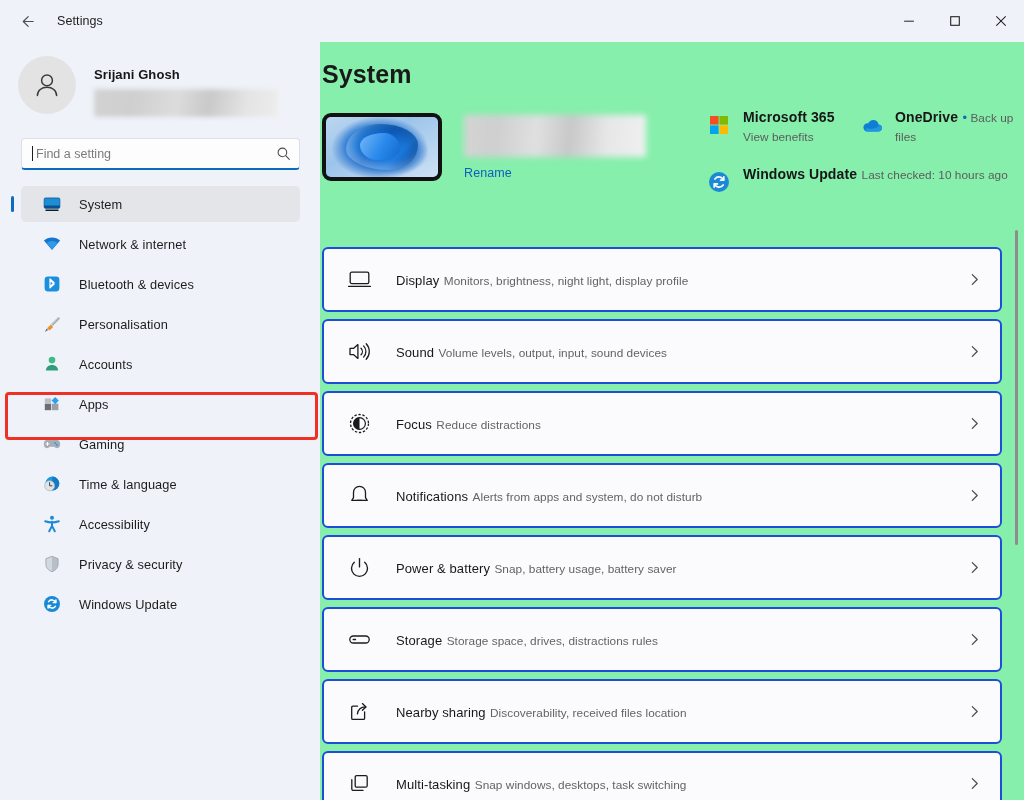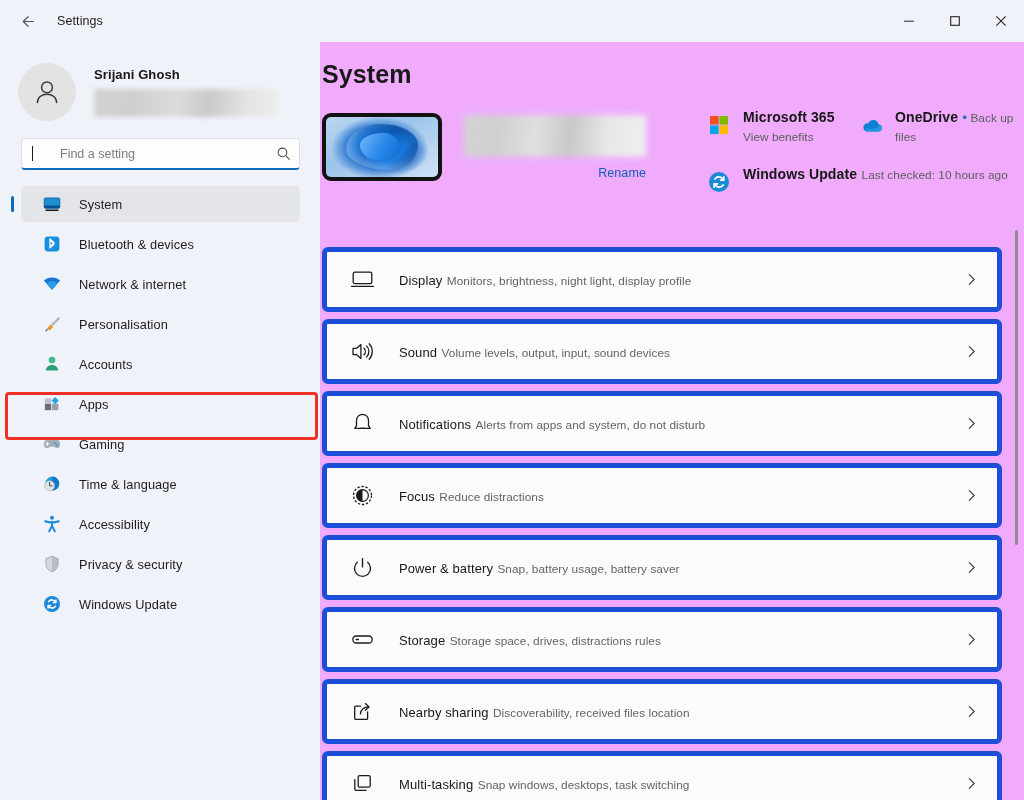--- a/index.html
+++ b/index.html
@@ -14,21 +14,21 @@
     font-family: "Liberation Sans", sans-serif;
     background: #eff3f9;
     color: #1b1b1b;
     -webkit-font-smoothing: antialiased;
   }
 
   #app {
     position: relative;
     width: 1024px;
     height: 800px;
-    background: #f0abfc;
+    background: #86efac;
     overflow: hidden;
   }
 
   
   .titlebar {
     position: absolute;
     top: 0; left: 0;
     width: 1024px;
     height: 42px;
     display: flex;
@@ -64,21 +64,20 @@
     position: absolute;
     top: 42px; left: 0;
     width: 320px;
     height: 758px;
     background: #eff3f9;
     overflow: hidden;
   }
 
   .profile {
     display: flex;
-    align-items: center;
     padding: 14px 0 0 18px;
     height: 86px;
   }
   .avatar {
     width: 58px; height: 58px;
     border-radius: 50%;
     background: #e3e3e3;
     display: flex; align-items: center; justify-content: center;
     flex: 0 0 auto;
   }
@@ -109,21 +108,20 @@
   }
   .search-box {
     height: 32px;
     background: #fdfdfd;
     border: 1px solid #dcdfe3;
     border-bottom: 2px solid #0f6cbd;
     border-radius: 4px;
     display: flex;
     align-items: center;
     padding: 0 8px 0 10px;
-    gap: 24px;
   }
   .caret {
     width: 1px;
     height: 15px;
     background: #1b1b1b;
     flex: 0 0 auto;
   }
   .search-input {
     flex: 1;
     border: none;
@@ -252,21 +250,20 @@
     height: 42px;
     background: linear-gradient(95deg,#d4d4d4 0%,#cfcfcf 18%,#e0e0e0 40%,#c8c8c8 58%,#e7e7e7 78%,#f0f0f0 100%);
     filter: blur(3px);
     border-radius: 1px;
   }
   .rename-link {
     margin-top: 9px;
     font-size: 12.5px;
     color: #0f5fbc;
     letter-spacing: .1px;
-    text-align: right;
   }
 
   
   .services {
     position: absolute;
     top: 66px;
     left: 386px;
     width: 316px;
   }
   .svc-row { display: flex; }
@@ -304,21 +301,21 @@
     position: absolute;
     top: 205px;
     left: 2px;
     width: 680px;
     height: 553px;
     overflow: hidden;
   }
   .card {
     height: 65px;
     background: #fbfbfd;
-    border: 5px solid #1d4ed8;
+    border: 2px solid #1d4ed8;
     border-radius: 6px;
     display: flex;
     align-items: center;
     padding: 0 18px 0 20px;
     margin-bottom: 7px;
   }
   .card-icon {
     width: 30px; height: 30px;
     flex: 0 0 auto;
     display: flex; align-items: center; justify-content: center;
@@ -434,35 +431,35 @@
             <path d="M2.2 11.6h15.6v1.3a1.3 1.3 0 0 1-1.3 1.3H3.5a1.3 1.3 0 0 1-1.3-1.3z" fill="#0c4f8e"></path>
             <path d="M4 16.3h12" stroke="#1a1a1a" stroke-width="1.4" stroke-linecap="round"></path>
           </svg>
         </span>
         <span class="nav-label">System</span>
       </div>
 
       <div class="nav-item">
         <span class="nav-icon">
           <svg width="20" height="20" viewBox="0 0 20 20">
+            <path d="M1.9 6.6C4.1 4.7 7 3.6 10 3.6s5.9 1.1 8.1 3l-8.1 9.3z" fill="#1675d1"></path>
+            <path d="M4.6 8.9C6.1 7.6 8 6.9 10 6.9s3.9.7 5.4 2L10 15.6z" fill="#2f9ae8"></path>
+          </svg>
+        </span>
+        <span class="nav-label">Network &amp; internet</span>
+      </div>
+
+      <div class="nav-item">
+        <span class="nav-icon">
+          <svg width="20" height="20" viewBox="0 0 20 20">
             <rect x="2.6" y="2.6" width="14.8" height="14.8" rx="3.4" fill="#1a8fe0"></rect>
             <path d="M8 6.1l4.1 3.9-4.1 3.9V4.9l4.1 3.9L8 12.7" fill="none" stroke="#fff" stroke-width="1.25" stroke-linejoin="round" stroke-linecap="round"></path>
           </svg>
         </span>
         <span class="nav-label">Bluetooth &amp; devices</span>
-      </div>
-
-      <div class="nav-item">
-        <span class="nav-icon">
-          <svg width="20" height="20" viewBox="0 0 20 20">
-            <path d="M1.9 6.6C4.1 4.7 7 3.6 10 3.6s5.9 1.1 8.1 3l-8.1 9.3z" fill="#1675d1"></path>
-            <path d="M4.6 8.9C6.1 7.6 8 6.9 10 6.9s3.9.7 5.4 2L10 15.6z" fill="#2f9ae8"></path>
-          </svg>
-        </span>
-        <span class="nav-label">Network &amp; internet</span>
       </div>
 
       <div class="nav-item">
         <span class="nav-icon">
           <svg width="20" height="20" viewBox="0 0 20 20">
             <path d="M16.4 2.9 9.2 10.1l1.6 1.6 7.2-7.2z" fill="#9aa3ad"></path>
             <path d="M16.4 2.9 9.2 10.1l.8.8 7.6-7.6z" fill="#c3cad2"></path>
             <path d="M8.8 10.5 5.1 14.2l2.4 2.4 3.7-3.7z" fill="#e8932e"></path>
             <path d="m4.7 14.6-1.9 3.3 3.3-1.9z" fill="#5f6a75"></path>
           </svg>
@@ -653,46 +650,46 @@
         <span class="card-chevron">
           <svg width="15" height="15" viewBox="0 0 15 15">
               <path d="M5.3 2.6 10.2 7.5l-4.9 4.9" fill="none" stroke="#4a4a4a" stroke-width="1.25" stroke-linecap="round" stroke-linejoin="round"></path>
             </svg>
         </span>
       </div>
 
       <div class="card">
         <span class="card-icon">
           <svg width="25" height="25" viewBox="0 0 25 25">
+            <circle cx="12.5" cy="12.5" r="9" fill="none" stroke="#1b1b1b" stroke-width="1.3" stroke-dasharray="2.4 1.7"></circle>
+            <path d="M12.5 6.6a5.9 5.9 0 0 0 0 11.8z" fill="#1b1b1b"></path>
+            <circle cx="12.5" cy="12.5" r="5.9" fill="none" stroke="#1b1b1b" stroke-width="1.2"></circle>
+          </svg>
+        </span>
+        <span class="card-body">
+          <span class="card-title">Focus</span>
+          <span class="card-sub">Reduce distractions</span>
+        </span>
+        <span class="card-chevron">
+          <svg width="15" height="15" viewBox="0 0 15 15">
+              <path d="M5.3 2.6 10.2 7.5l-4.9 4.9" fill="none" stroke="#4a4a4a" stroke-width="1.25" stroke-linecap="round" stroke-linejoin="round"></path>
+            </svg>
+        </span>
+      </div>
+
+      <div class="card">
+        <span class="card-icon">
+          <svg width="25" height="25" viewBox="0 0 25 25">
             <path d="M12.5 3.4c-3.5 0-6 2.6-6 6v5.2l-1.7 2.8h15.4l-1.7-2.8V9.4c0-3.4-2.5-6-6-6z" fill="none" stroke="#1b1b1b" stroke-width="1.3" stroke-linejoin="round"></path>
             <path d="M10.1 17.4h4.8" fill="none" stroke="#1b1b1b" stroke-width="1.3" stroke-linecap="round"></path>
           </svg>
         </span>
         <span class="card-body">
           <span class="card-title">Notifications</span>
           <span class="card-sub">Alerts from apps and system, do not disturb</span>
-        </span>
-        <span class="card-chevron">
-          <svg width="15" height="15" viewBox="0 0 15 15">
-              <path d="M5.3 2.6 10.2 7.5l-4.9 4.9" fill="none" stroke="#4a4a4a" stroke-width="1.25" stroke-linecap="round" stroke-linejoin="round"></path>
-            </svg>
-        </span>
-      </div>
-
-      <div class="card">
-        <span class="card-icon">
-          <svg width="25" height="25" viewBox="0 0 25 25">
-            <circle cx="12.5" cy="12.5" r="9" fill="none" stroke="#1b1b1b" stroke-width="1.3" stroke-dasharray="2.4 1.7"></circle>
-            <path d="M12.5 6.6a5.9 5.9 0 0 0 0 11.8z" fill="#1b1b1b"></path>
-            <circle cx="12.5" cy="12.5" r="5.9" fill="none" stroke="#1b1b1b" stroke-width="1.2"></circle>
-          </svg>
-        </span>
-        <span class="card-body">
-          <span class="card-title">Focus</span>
-          <span class="card-sub">Reduce distractions</span>
         </span>
         <span class="card-chevron">
           <svg width="15" height="15" viewBox="0 0 15 15">
               <path d="M5.3 2.6 10.2 7.5l-4.9 4.9" fill="none" stroke="#4a4a4a" stroke-width="1.25" stroke-linecap="round" stroke-linejoin="round"></path>
             </svg>
         </span>
       </div>
 
       <div class="card">
         <span class="card-icon">

